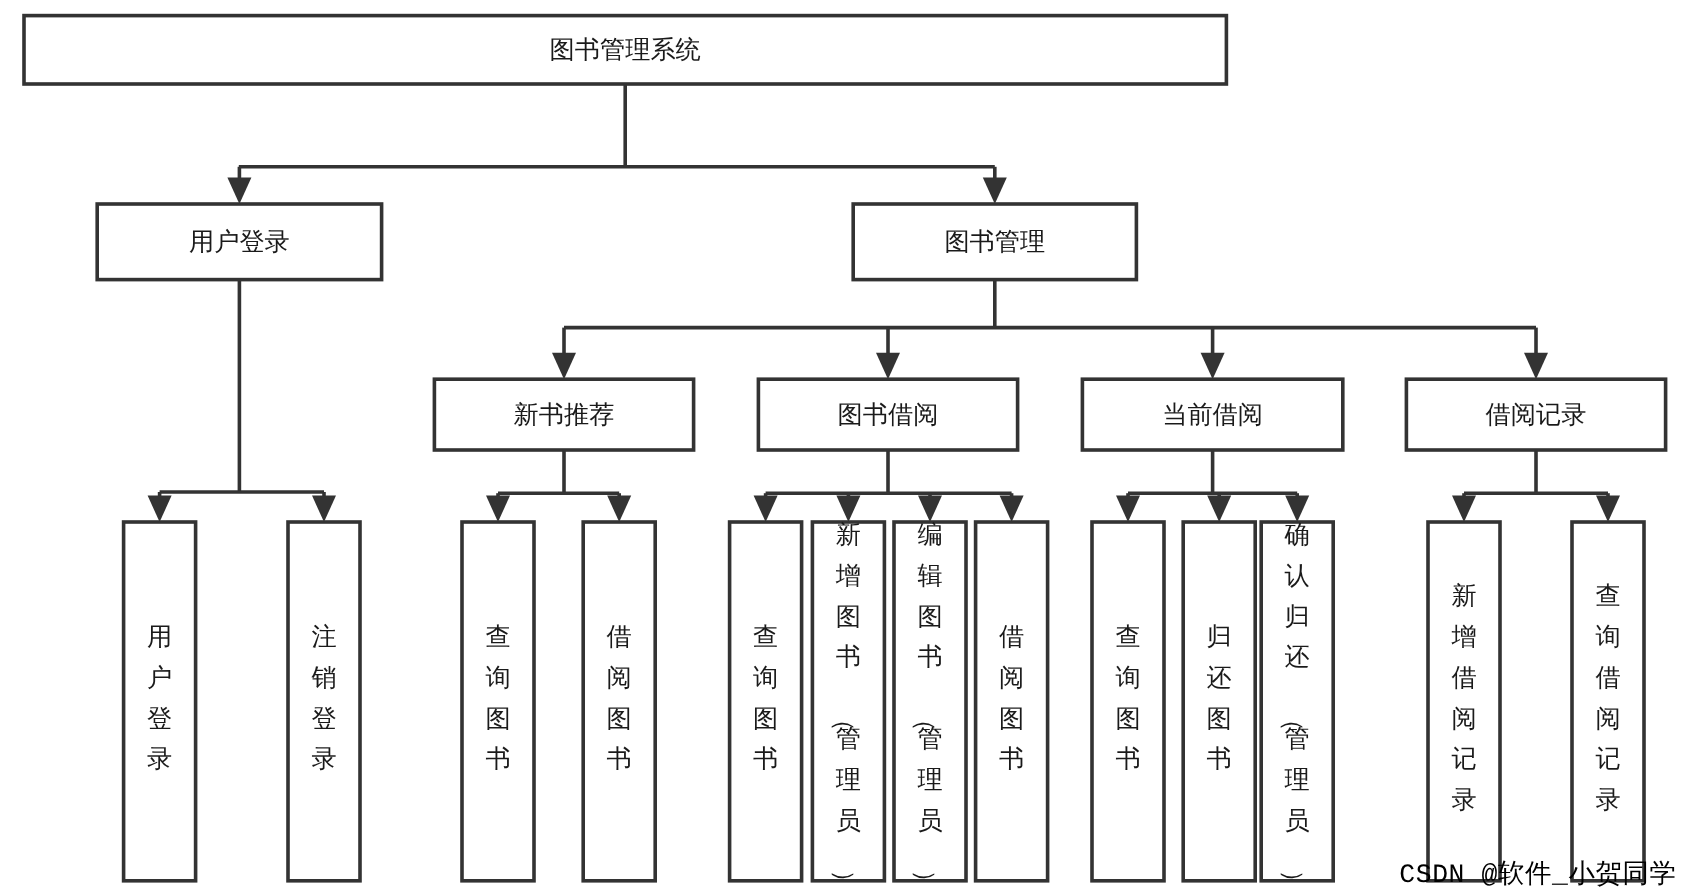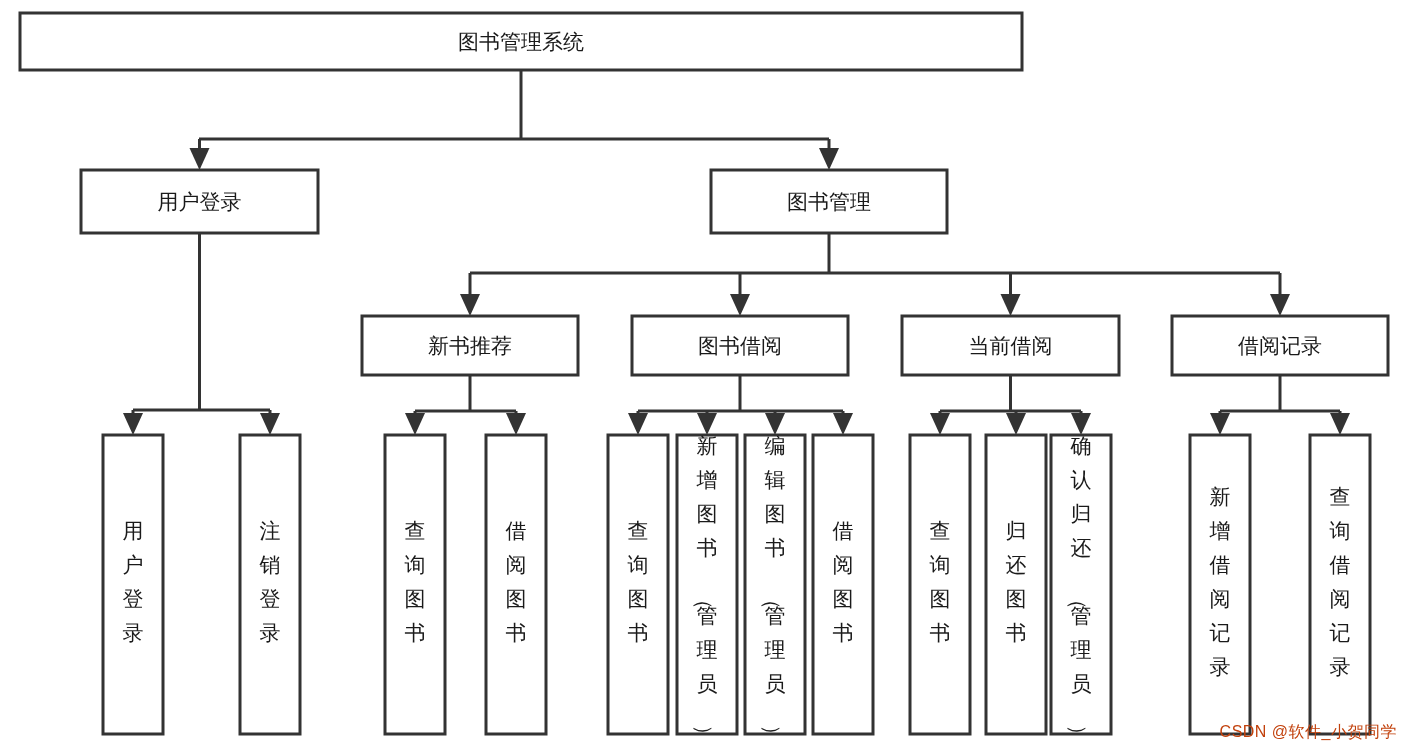--- a/index.html
+++ b/index.html
@@ -46,23 +46,23 @@
     fill: none;
   }
   .arrow-head {
     fill: #333333;
     stroke: none;
   }
   .watermark {
     position: absolute;
     right: 8px;
     bottom: 4px;
-    font-family: Liberation Sans, sans-serif;
-    font-size: 16px;
-    color: #c2410c;
+    font-family: Liberation Mono, monospace;
+    font-size: 22px;
+    color: #000000;
     white-space: nowrap;
     letter-spacing: 0.5px;
     user-select: none;
   }
 </style>
 </head>
 <body>
 
 <svg id="diagram" viewBox="0 0 1405 747">
   <defs>

